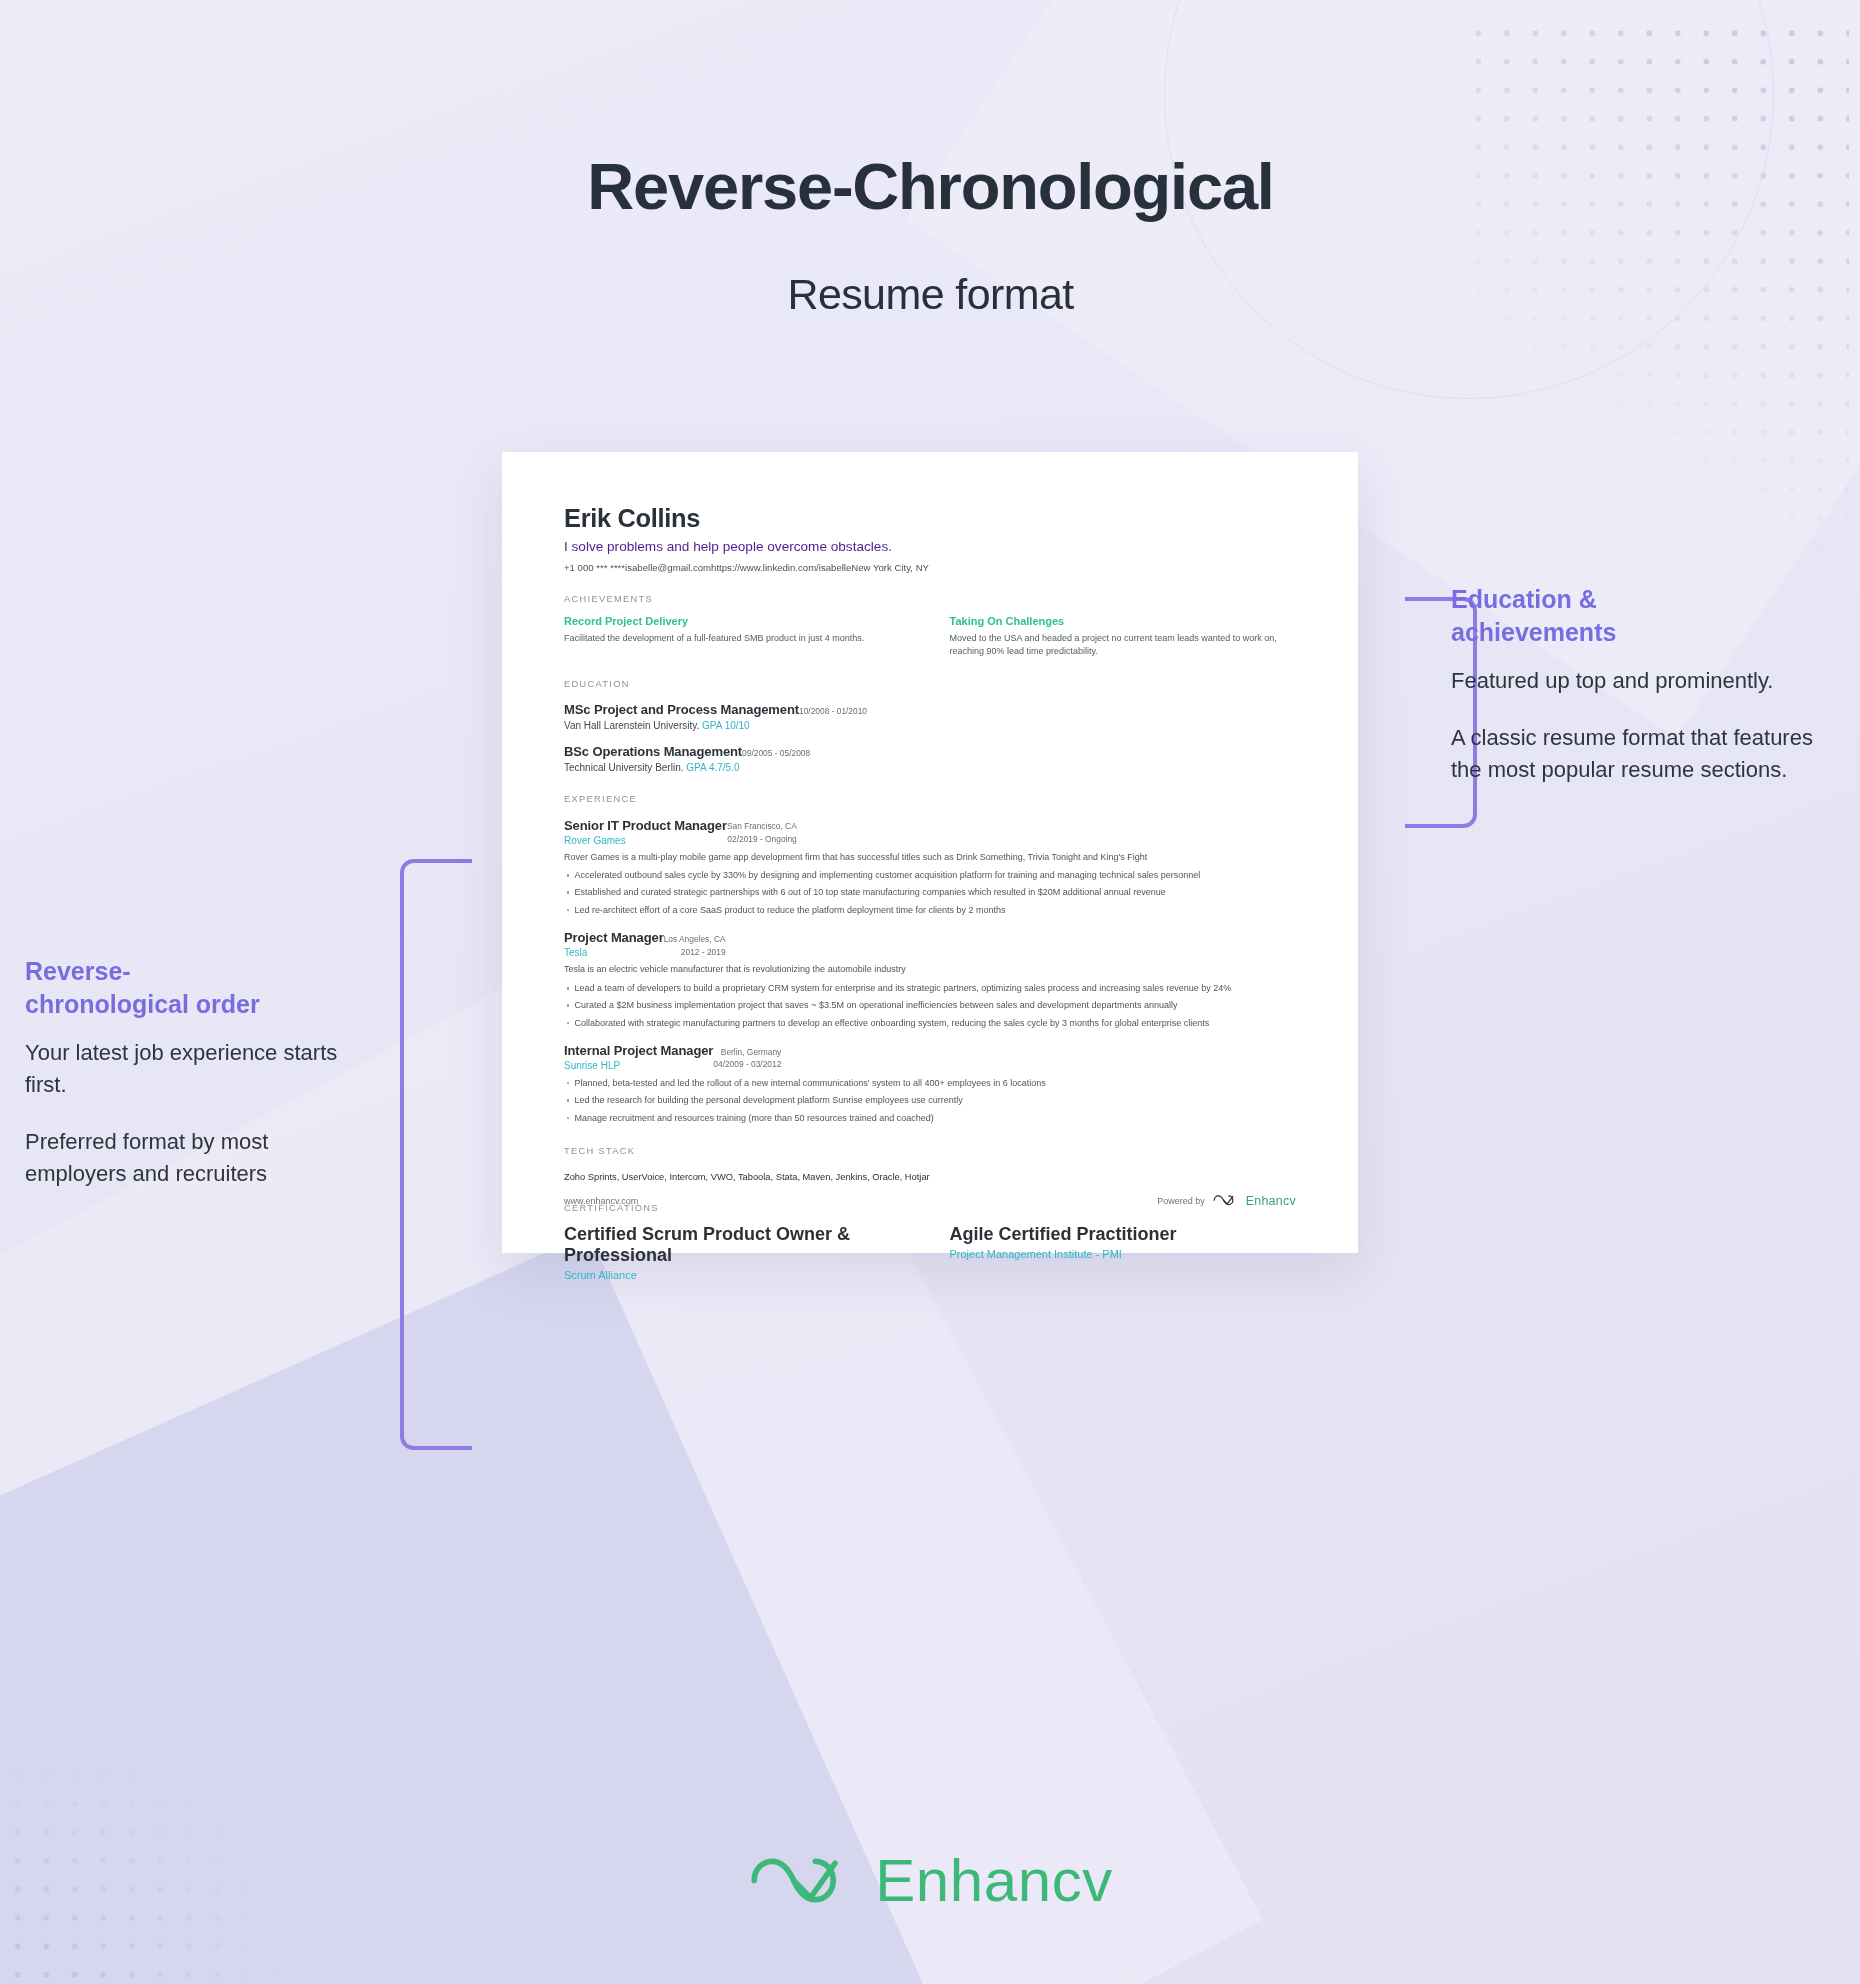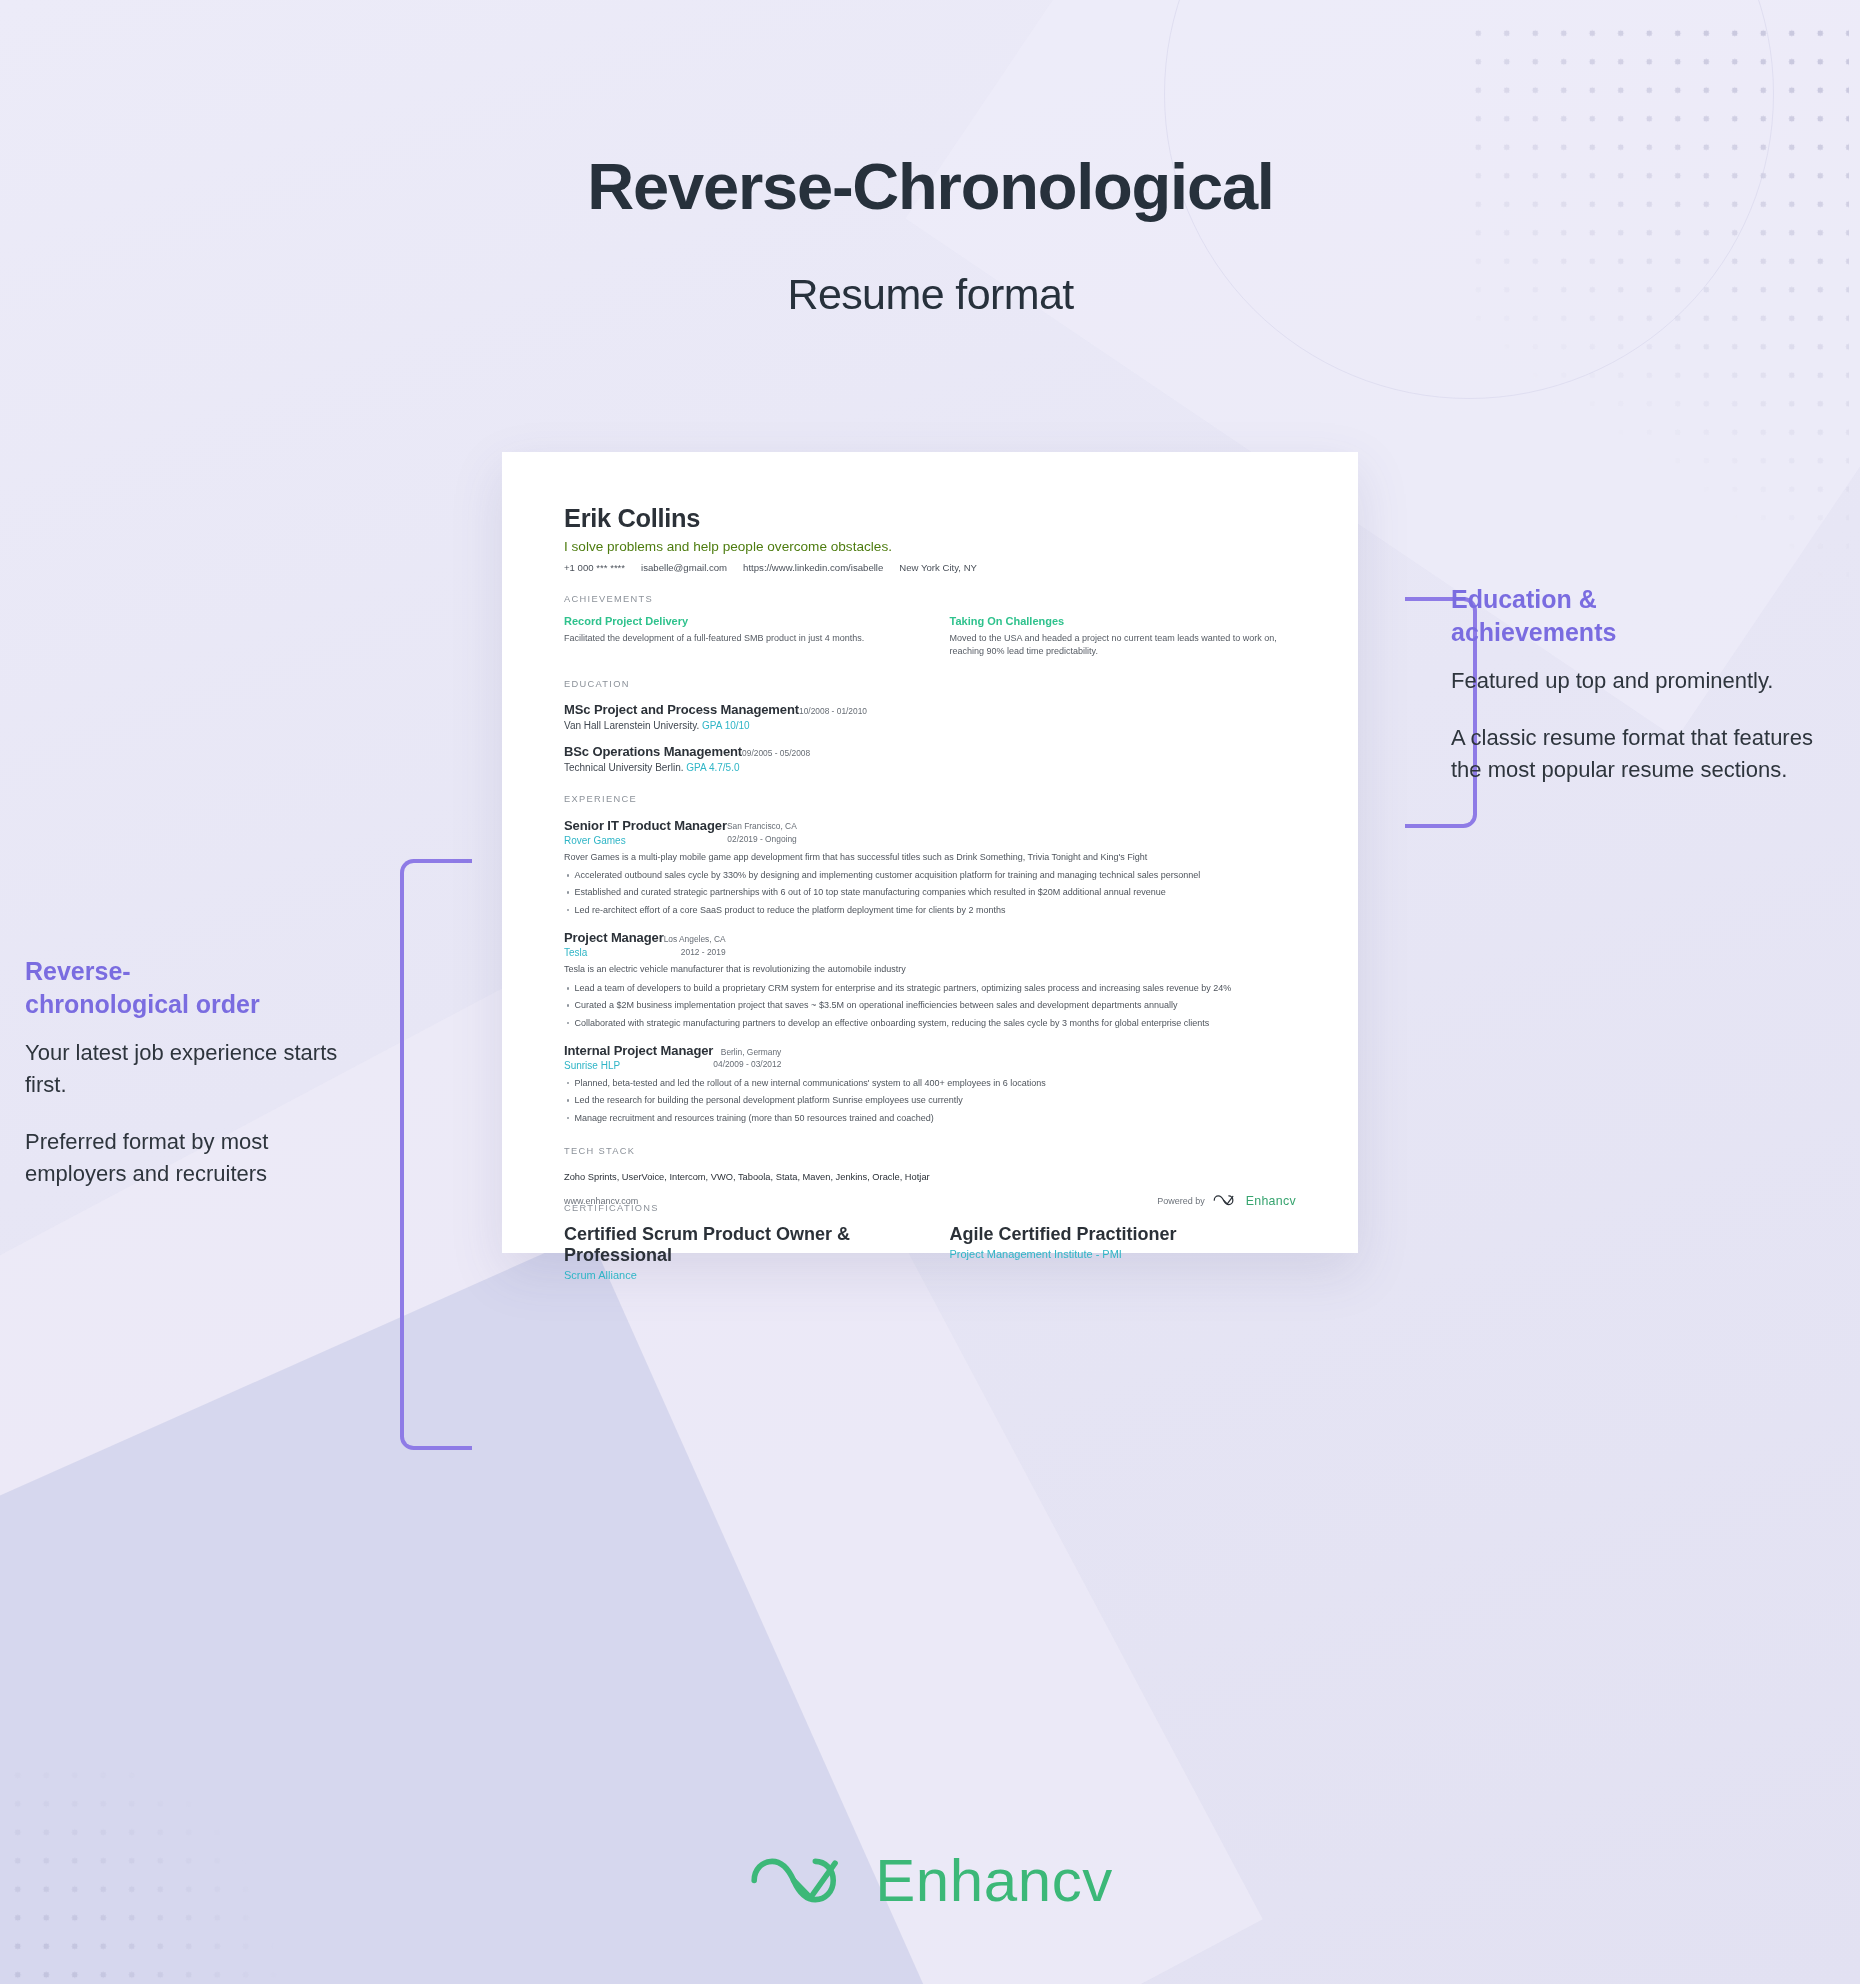--- a/index.html
+++ b/index.html
@@ -129,28 +129,27 @@
   .cv-name {
     font-size: 25.4px;
     font-weight: 700;
     color: #2b3138;
     letter-spacing: -0.3px;
     line-height: 1.1;
   }
   .cv-tagline {
     margin-top: 5.6px;
     font-size: 13.6px;
-    color: #4d7c0f;
+    color: #4c1d95;
   }
   .cv-contacts {
     margin-top: 8.7px;
     font-size: 9.6px;
     color: #4a5059;
     display: flex;
-    gap: 16px;
     flex-wrap: wrap;
   }
   .section-label {
     margin-top: 21px;
     font-size: 9.3px;
     letter-spacing: 1.3px;
     color: #8b9199;
     text-transform: uppercase;
   }
 

